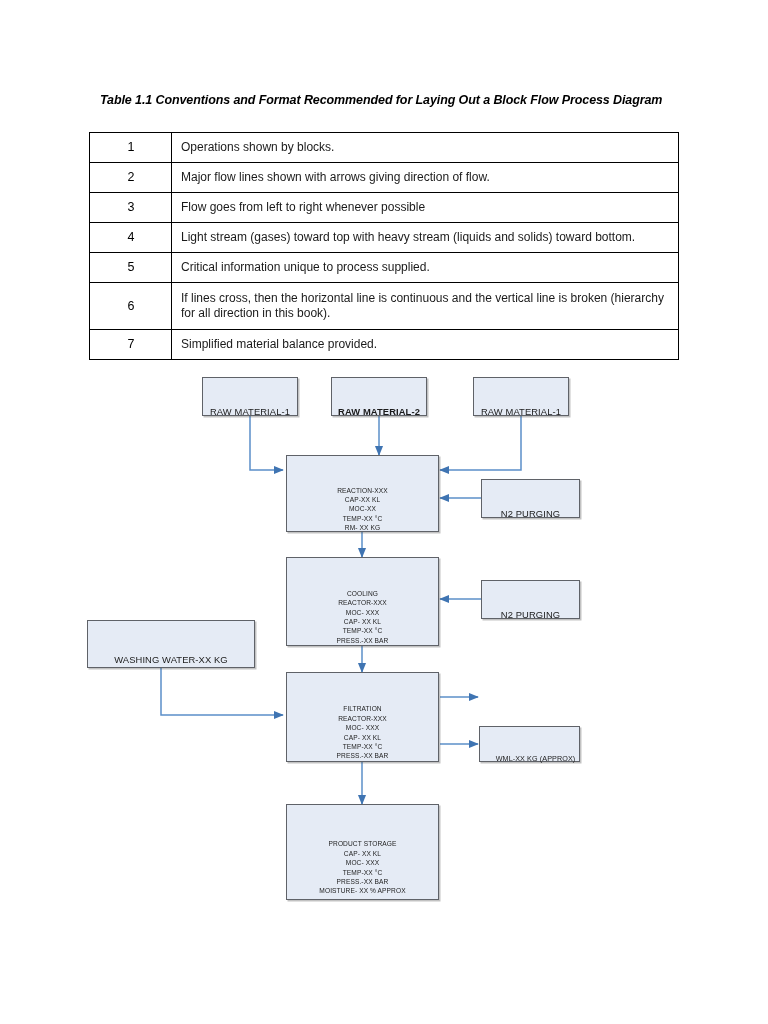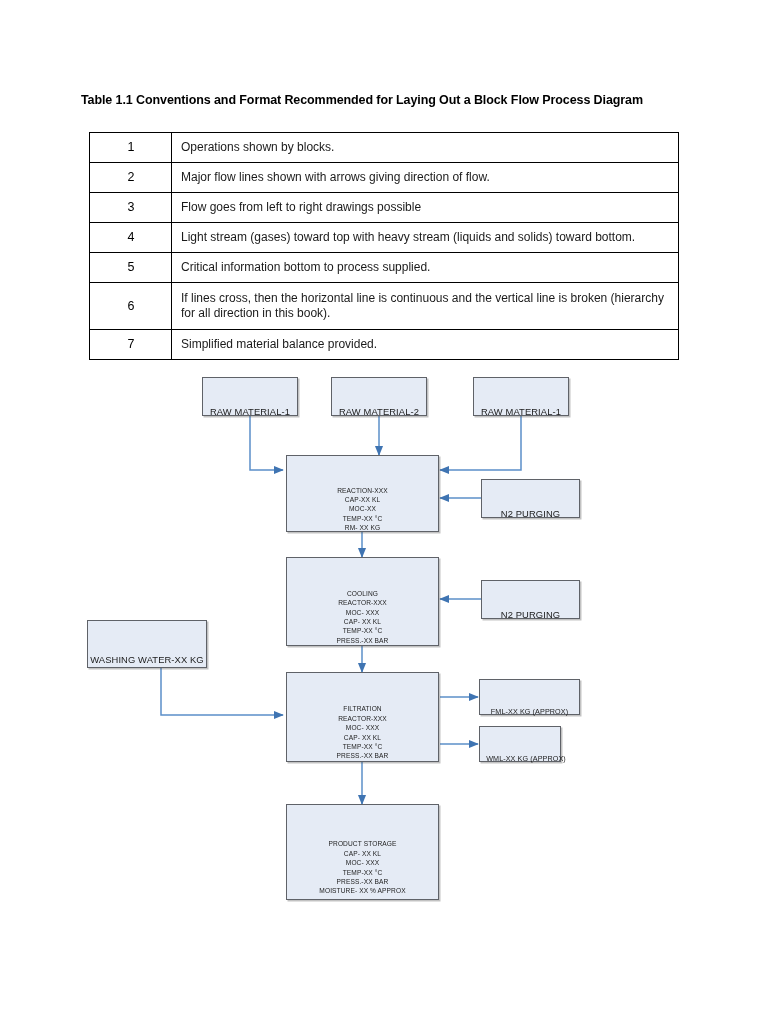--- a/index.html
+++ b/index.html
@@ -10,27 +10,28 @@
     background: #ffffff;
     font-family: "Liberation Sans", sans-serif;
     color: #000000;
     position: relative;
     overflow: hidden;
   }
 
   
   .table-title {
     position: absolute;
-    left: 81px;
+    left: 100px;
     top: 91px;
     width: 570px;
     font-size: 12.5px;
     font-weight: bold;
     line-height: 19px;
     letter-spacing: -0.1px;
+    font-style: italic;
   }
 
   .conv-table {
     position: absolute;
     left: 89px;
     top: 132px;
     width: 590px;
     border-collapse: collapse;
     table-layout: fixed;
   }
@@ -90,29 +91,29 @@
     <tr>
       <td class="num">1</td>
       <td>Operations shown by blocks.</td>
     </tr>
     <tr>
       <td class="num">2</td>
       <td>Major flow lines shown with arrows giving direction of flow.</td>
     </tr>
     <tr>
       <td class="num">3</td>
-      <td>Flow goes from left to right drawings possible</td>
+      <td>Flow goes from left to right whenever possible</td>
     </tr>
     <tr>
       <td class="num">4</td>
       <td>Light stream (gases) toward top with heavy stream (liquids and solids) toward bottom.</td>
     </tr>
     <tr>
       <td class="num">5</td>
-      <td>Critical information bottom to process supplied.</td>
+      <td>Critical information unique to process supplied.</td>
     </tr>
     <tr class="tall">
       <td class="num">6</td>
       <td>If lines cross, then the horizontal line is continuous and the vertical line is broken (hierarchy for all direction in this book).</td>
     </tr>
     <tr>
       <td class="num">7</td>
       <td>Simplified material balance provided.</td>
     </tr>
   </tbody>
@@ -150,21 +151,21 @@
 
       <path d="M362,762 L362,804"></path>
     </g>
   </svg>
 
   <div class="node label" style="left:202px;top:377px;width:96px;height:39px;">
     <div class="lines">
         <div>RAW MATERIAL-1</div>
       </div>
   </div>
-  <div class="node label" style="left:331px;top:377px;width:96px;height:39px;">
+  <div class="node label" style="left:331px;top:377px;width:96px;height:39px;font-weight:bold;">
     <div class="lines">
         <div>RAW MATERIAL-2</div>
       </div>
   </div>
   <div class="node label" style="left:473px;top:377px;width:96px;height:39px;">
     <div class="lines">
         <div>RAW MATERIAL-1</div>
       </div>
   </div>
 
@@ -192,42 +193,37 @@
         <div>TEMP-XX °C</div>
         <div>PRESS.-XX BAR</div>
       </div>
   </div>
   <div class="node label" style="left:481px;top:580px;width:99px;height:39px;">
     <div class="lines">
         <div>N2 PURGING</div>
       </div>
   </div>
 
-  <div class="node label" style="left:87px;top:620px;width:120px;height:48px;">
+  <div class="node label" style="left:87px;top:620px;width:168px;height:48px;">
     <div class="lines">
         <div>WASHING WATER-XX KG</div>
       </div>
   </div>
 
   <div class="node big" style="left:286px;top:672px;width:153px;height:90px;">
     <div class="lines">
         <div>FILTRATION</div>
         <div>REACTOR-XXX</div>
         <div>MOC- XXX</div>
         <div>CAP- XX KL</div>
         <div>TEMP-XX °C</div>
         <div>PRESS.-XX BAR</div>
       </div>
   </div>
-  <div class="node small" style="left:479px;top:679px;width:101px;height:36px;">
-    <div class="lines">
-        <div>FML-XX KG (APPROX)</div>
-      </div>
-  </div>
-  <div class="node small" style="left:479px;top:726px;width:82px;height:36px;padding-left:12px;">
+  <div class="node small" style="left:479px;top:726px;width:101px;height:36px;padding-left:12px;">
     <div class="lines">
         <div>WML-XX KG (APPROX)</div>
       </div>
   </div>
 
   <div class="node big" style="left:286px;top:804px;width:153px;height:96px;">
     <div class="lines">
         <div>PRODUCT STORAGE</div>
         <div>CAP- XX KL</div>
         <div>MOC- XXX</div>

